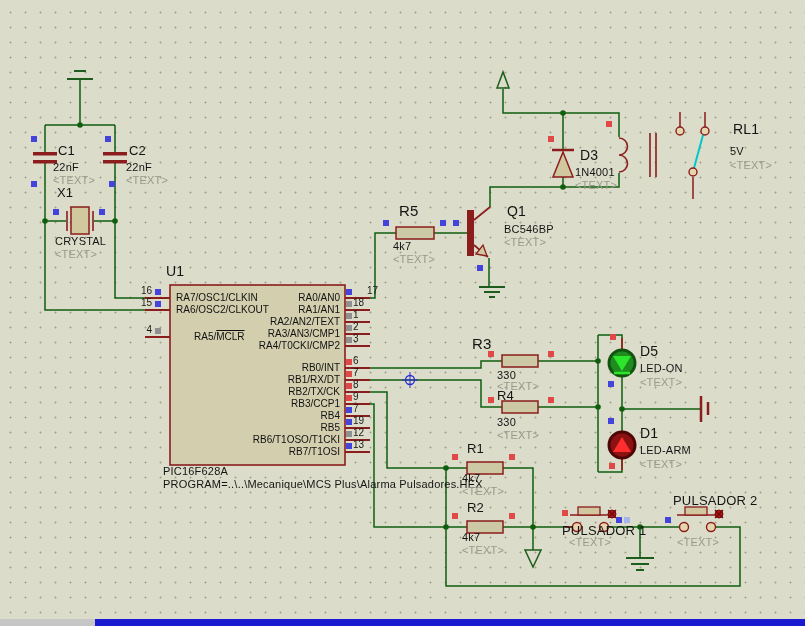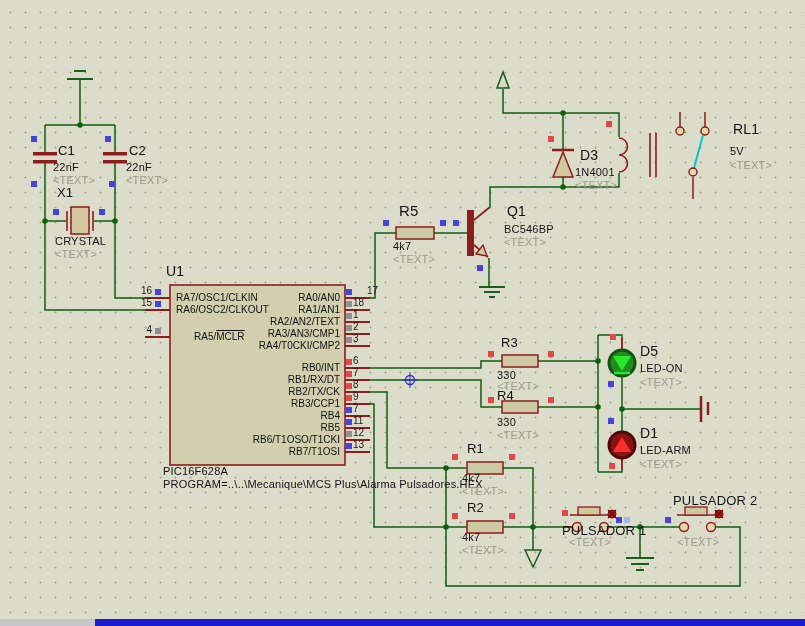--- a/index.html
+++ b/index.html
@@ -176,21 +176,21 @@
     <div class="lbl muted" style="left: 393px; top: 254px; font-size: 11px;">&lt;TEXT&gt;</div>
     <div class="lbl" style="left: 507px; top: 204px; font-size: 14px;">Q1</div>
     <div class="lbl" style="left: 504px; top: 224px; font-size: 11px;">BC546BP</div>
     <div class="lbl muted" style="left: 504px; top: 237px; font-size: 11px;">&lt;TEXT&gt;</div>
     <div class="lbl" style="left: 580px; top: 148px; font-size: 14px;">D3</div>
     <div class="lbl" style="left: 575px; top: 167px; font-size: 11px;">1N4001</div>
     <div class="lbl muted" style="left: 575px; top: 180px; font-size: 11px;">&lt;TEXT&gt;</div>
     <div class="lbl" style="left: 733px; top: 122px; font-size: 14px;">RL1</div>
     <div class="lbl" style="left: 730px; top: 146px; font-size: 11px;">5V</div>
     <div class="lbl muted" style="left: 730px; top: 160px; font-size: 11px;">&lt;TEXT&gt;</div>
-    <div class="lbl" style="left: 501px; top: 336px; font-size: 13px;">R3</div>
+    <div class="lbl" style="left: 472px; top: 336px; font-size: 15px;">R3</div>
     <div class="lbl" style="left: 497px; top: 370px; font-size: 11px;">330</div>
     <div class="lbl muted" style="left: 497px; top: 381px; font-size: 11px;">&lt;TEXT&gt;</div>
     <div class="lbl" style="left: 497px; top: 389px; font-size: 13px;">R4</div>
     <div class="lbl" style="left: 497px; top: 417px; font-size: 11px;">330</div>
     <div class="lbl muted" style="left: 497px; top: 430px; font-size: 11px;">&lt;TEXT&gt;</div>
     <div class="lbl" style="left: 640px; top: 344px; font-size: 14px;">D5</div>
     <div class="lbl" style="left: 640px; top: 363px; font-size: 11px;">LED-ON</div>
     <div class="lbl muted" style="left: 640px; top: 377px; font-size: 11px;">&lt;TEXT&gt;</div>
     <div class="lbl" style="left: 640px; top: 426px; font-size: 14px;">D1</div>
     <div class="lbl" style="left: 640px; top: 445px; font-size: 11px;">LED-ARM</div>
@@ -240,21 +240,21 @@
     <div class="pinstub" style="left: 345px; top: 403.3px; width: 25px;"></div>
     <div class="mk" style="left: 346px; top: 395px; background: rgb(225, 72, 72);"></div>
     <div class="pin-num" style="left: 353px; top: 391px;">9</div>
     <div class="pin-name ta-r" style="left: 220px; width: 120px; top: 398px;">RB3/CCP1</div>
     <div class="pinstub" style="left: 345px; top: 415.3px; width: 25px;"></div>
     <div class="mk" style="left: 346px; top: 407px; background: rgb(68, 68, 221);"></div>
     <div class="pin-num" style="left: 353px; top: 403px;">7</div>
     <div class="pin-name ta-r" style="left: 220px; width: 120px; top: 410px;">RB4</div>
     <div class="pinstub" style="left: 345px; top: 427.3px; width: 25px;"></div>
     <div class="mk" style="left: 346px; top: 419px; background: rgb(68, 68, 221);"></div>
-    <div class="pin-num" style="left: 353px; top: 415px;">11</div>
+    <div class="pin-num" style="left: 353px; top: 415px;">19</div>
     <div class="pin-name ta-r" style="left: 220px; width: 120px; top: 422px;">RB5</div>
     <div class="pinstub" style="left: 345px; top: 439.3px; width: 25px;"></div>
     <div class="mk" style="left: 346px; top: 431px; background: rgb(144, 144, 144);"></div>
     <div class="pin-num" style="left: 353px; top: 427px;">12</div>
     <div class="pin-name ta-r" style="left: 220px; width: 120px; top: 434px;">RB6/T1OSO/T1CKI</div>
     <div class="pinstub" style="left: 345px; top: 451.3px; width: 25px;"></div>
     <div class="mk" style="left: 346px; top: 443px; background: rgb(68, 68, 221);"></div>
     <div class="pin-num" style="left: 353px; top: 439px;">13</div>
     <div class="pin-name ta-r" style="left: 220px; width: 120px; top: 446px;">RB7/T1OSI</div>
     <div class="pinstub" style="left: 145px; top: 297.3px; width: 25px;"></div>

